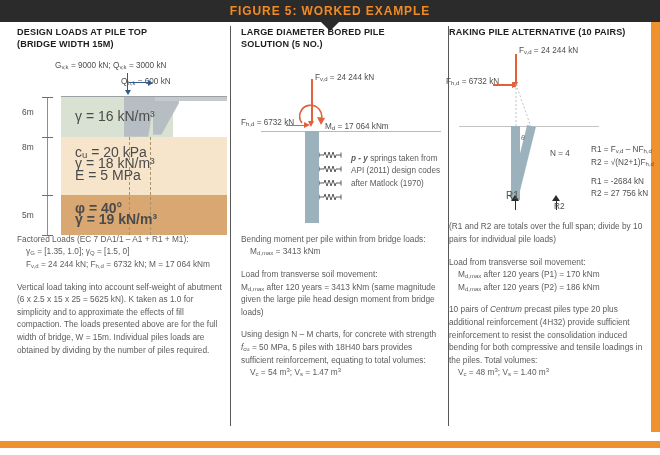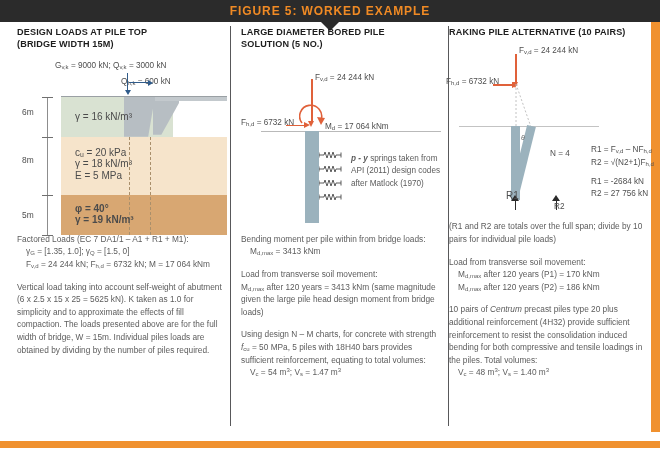--- a/index.html
+++ b/index.html
@@ -62,21 +62,21 @@
     position:absolute;left:38px;top:6px;font-size:8.2px;color:#4e4e4e;white-space:nowrap;
   }
   .d1-qh-label{
     position:absolute;left:104px;top:22px;font-size:8.2px;color:#4e4e4e;white-space:nowrap;
   }
   .layer{position:absolute;left:44px;box-sizing:border-box;}
   .layer1{top:42px;width:112px;height:40px;background:#d9e2d2;}
   .layer1b{top:42px;left:156px;width:54px;height:40px;background:#ffffff;}
   .layer2{top:82px;width:166px;height:58px;background:#f6e4cb;}
   .layer3{top:140px;width:166px;height:40px;background:#d8a772;}
-  .soil-txt{position:absolute;font-size:10px;color:#4b4b4b;line-height:11.6px;}
+  .soil-txt{position:absolute;font-size:14px;color:#4b4b4b;line-height:11.6px;}
 
   .dim-line{position:absolute;left:30px;width:1px;background:#8d8d8d;}
   .dim-tick{position:absolute;left:25px;width:11px;height:1px;background:#6f6f6f;}
   .dim-lbl{position:absolute;left:5px;font-size:8.4px;color:#4e4e4e;}
 
   .abut{
     position:absolute;left:107px;top:42px;width:31px;height:40px;
     background:#b7bec3;
     clip-path:polygon(0 0,100% 0,78% 100%,0 100%);
   }
@@ -214,21 +214,21 @@
           <span>φ = 40°</span><br>
           <span>γ = 19 kN/m³</span>
         </div>
 
         <div class="dim-line" style="top:42px;height:138px;"></div>
         <div class="dim-tick" style="top:42px;"></div>
         <div class="dim-tick" style="top:82px;"></div>
         <div class="dim-tick" style="top:140px;"></div>
         <div class="dim-tick" style="top:180px;"></div>
         <div class="dim-lbl" style="top:52px;">6m</div>
-        <div class="dim-lbl" style="top:100px;">8m</div>
+        <div class="dim-lbl" style="top:87px;">8m</div>
         <div class="dim-lbl" style="top:155px;">5m</div>
       </div>
 
       <div class="body">
         <p>
           <span>Factored Loads (EC 7 DA1/1 – A1 + R1 + M1):</span>
           <span class="ind nb">γ<sub>G</sub> = [1.35, 1.0]; γ<sub>Q</sub> = [1.5, 0]</span>
           <span class="ind nb">F<sub>v,d</sub> = 24 244 kN; F<sub>h,d</sub> = 6732 kN; M = 17 064 kNm</span>
         </p>
         <p>Vertical load taking into account self-weight of abutment (6 x 2.5 x 15 x 25 = 5625 kN). K taken as 1.0 for simplicity and to approximate the effects of fill compaction. The loads presented above are for the full width of bridge, W = 15m. Individual piles loads are obtained by dividing by the number of piles required.</p>

